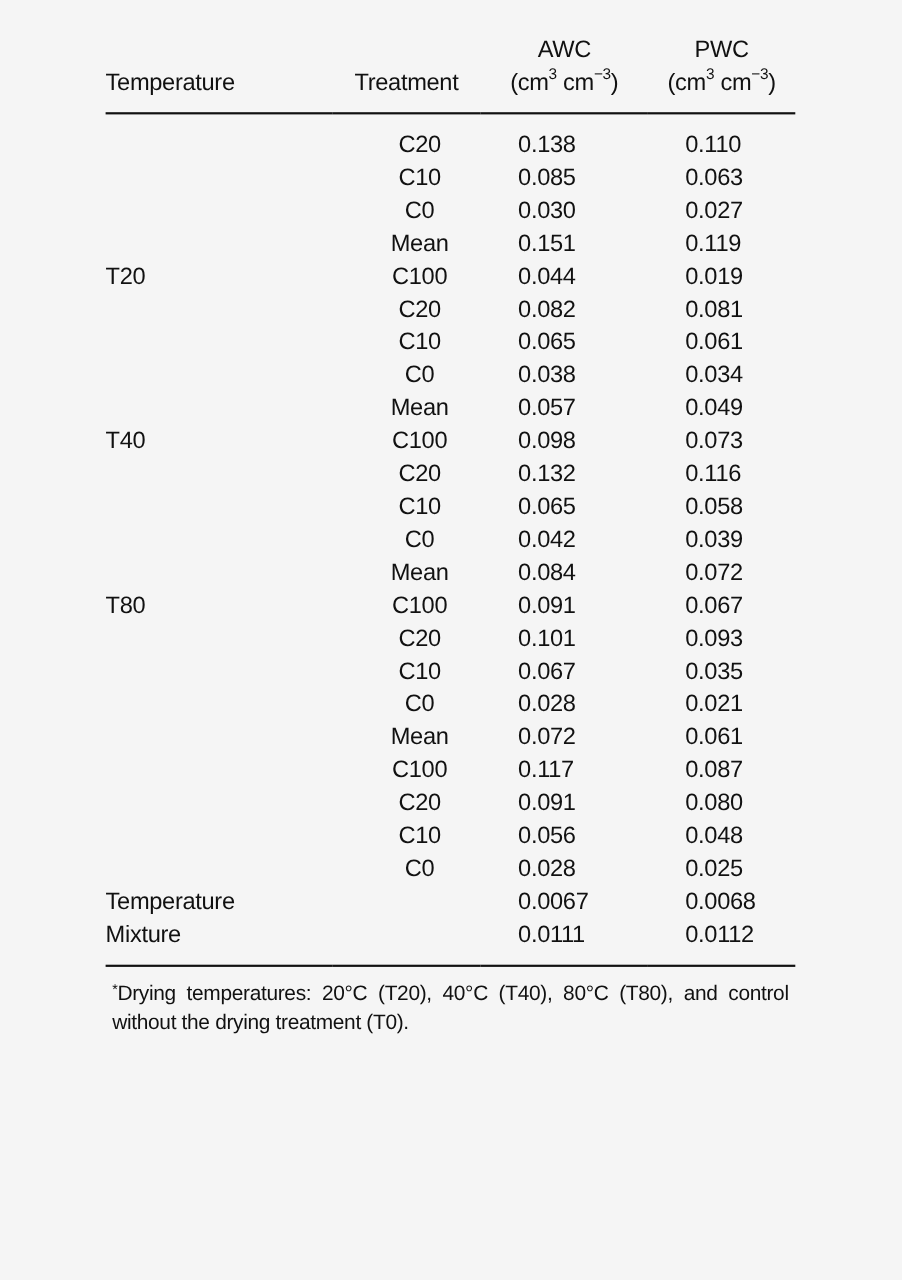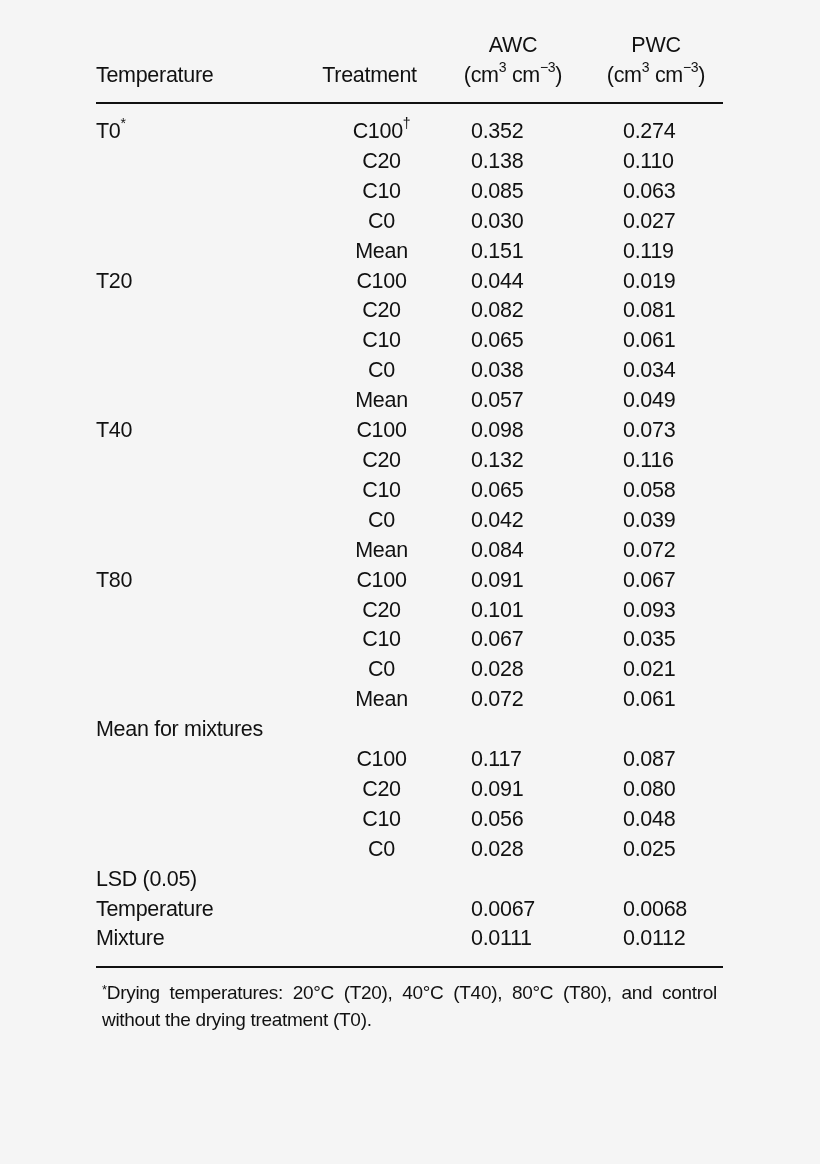--- a/index.html
+++ b/index.html
@@ -85,26 +85,20 @@
           <div>PWC</div>
           <div><span>(cm</span><sup>3</sup><span> cm</span><sup>−3</sup><span>)</span></div>
         </th>
       </tr>
       <tr class="rule-top">
           <td colspan="4"></td>
         </tr>
     </thead>
     <tbody id="tbody">
         <tr>
-          <td class="c-temp"><span>T0</span><sup>*</sup></td>
-          <td class="c-treat"><span>C100</span><sup>†</sup></td>
-          <td class="c-awc">0.352</td>
-          <td class="c-pwc">0.274</td>
-        </tr>
-        <tr>
           <td class="c-temp"><span></span><sup></sup></td>
           <td class="c-treat"><span>C20</span><sup></sup></td>
           <td class="c-awc">0.138</td>
           <td class="c-pwc">0.110</td>
         </tr>
         <tr>
           <td class="c-temp"><span></span><sup></sup></td>
           <td class="c-treat"><span>C10</span><sup></sup></td>
           <td class="c-awc">0.085</td>
           <td class="c-pwc">0.063</td>
@@ -205,26 +199,20 @@
           <td class="c-awc">0.028</td>
           <td class="c-pwc">0.021</td>
         </tr>
         <tr>
           <td class="c-temp"><span></span><sup></sup></td>
           <td class="c-treat"><span>Mean</span><sup></sup></td>
           <td class="c-awc">0.072</td>
           <td class="c-pwc">0.061</td>
         </tr>
         <tr>
-          <td class="c-temp"><span>Mean for mixtures</span><sup></sup></td>
-          <td class="c-treat"><span></span><sup></sup></td>
-          <td class="c-awc"></td>
-          <td class="c-pwc"></td>
-        </tr>
-        <tr>
           <td class="c-temp"><span></span><sup></sup></td>
           <td class="c-treat"><span>C100</span><sup></sup></td>
           <td class="c-awc">0.117</td>
           <td class="c-pwc">0.087</td>
         </tr>
         <tr>
           <td class="c-temp"><span></span><sup></sup></td>
           <td class="c-treat"><span>C20</span><sup></sup></td>
           <td class="c-awc">0.091</td>
           <td class="c-pwc">0.080</td>
@@ -233,26 +221,20 @@
           <td class="c-temp"><span></span><sup></sup></td>
           <td class="c-treat"><span>C10</span><sup></sup></td>
           <td class="c-awc">0.056</td>
           <td class="c-pwc">0.048</td>
         </tr>
         <tr>
           <td class="c-temp"><span></span><sup></sup></td>
           <td class="c-treat"><span>C0</span><sup></sup></td>
           <td class="c-awc">0.028</td>
           <td class="c-pwc">0.025</td>
-        </tr>
-        <tr>
-          <td class="c-temp"><span>LSD (0.05)</span><sup></sup></td>
-          <td class="c-treat"><span></span><sup></sup></td>
-          <td class="c-awc"></td>
-          <td class="c-pwc"></td>
         </tr>
         <tr>
           <td class="c-temp"><span>Temperature</span><sup></sup></td>
           <td class="c-treat"><span></span><sup></sup></td>
           <td class="c-awc">0.0067</td>
           <td class="c-pwc">0.0068</td>
         </tr>
         <tr>
           <td class="c-temp"><span>Mixture</span><sup></sup></td>
           <td class="c-treat"><span></span><sup></sup></td>

